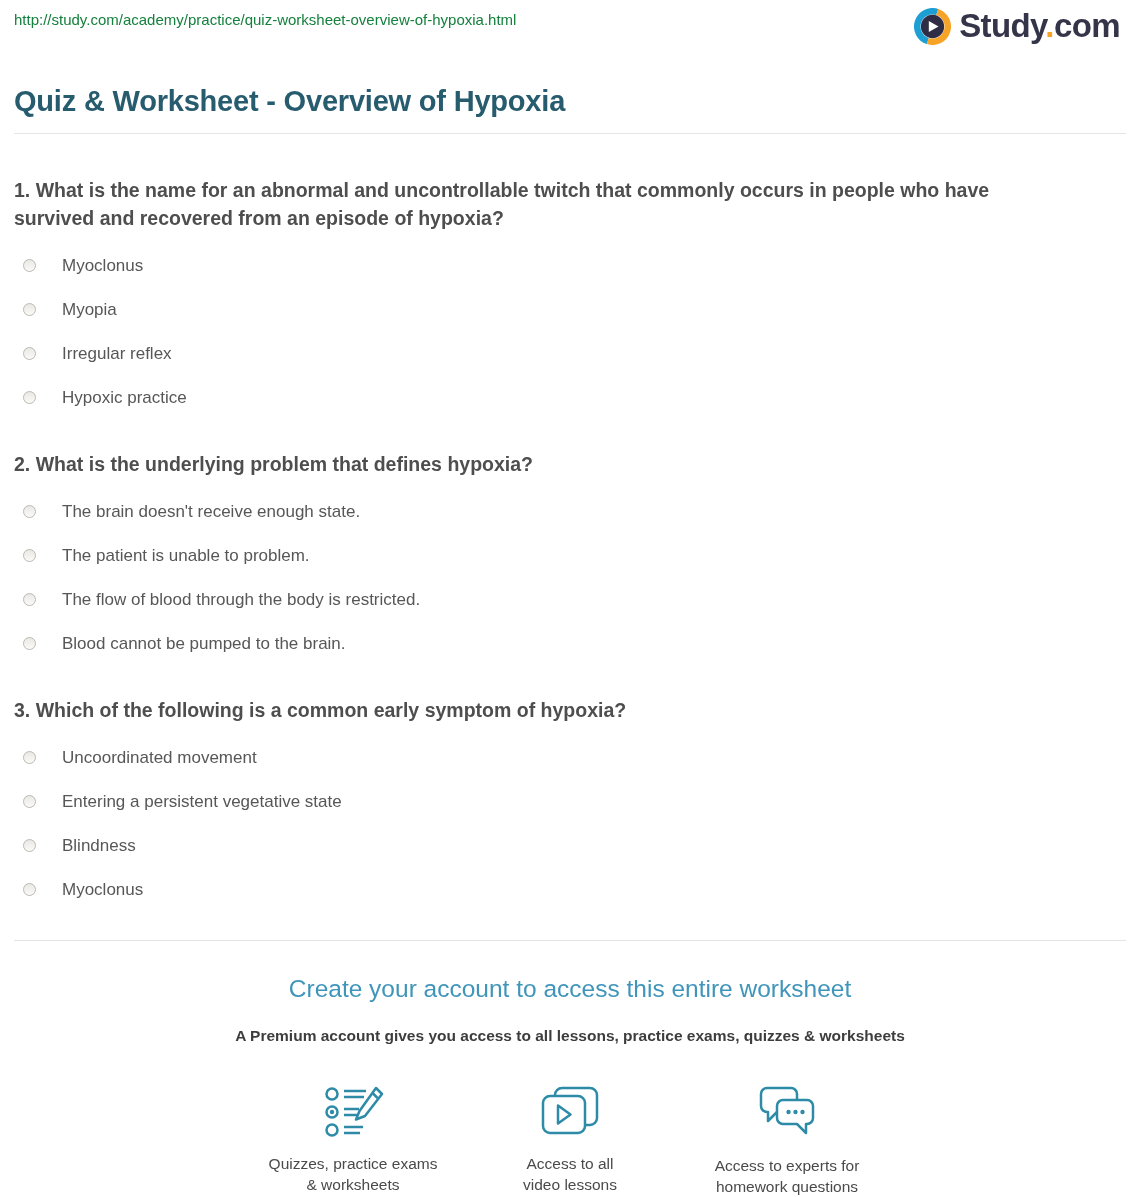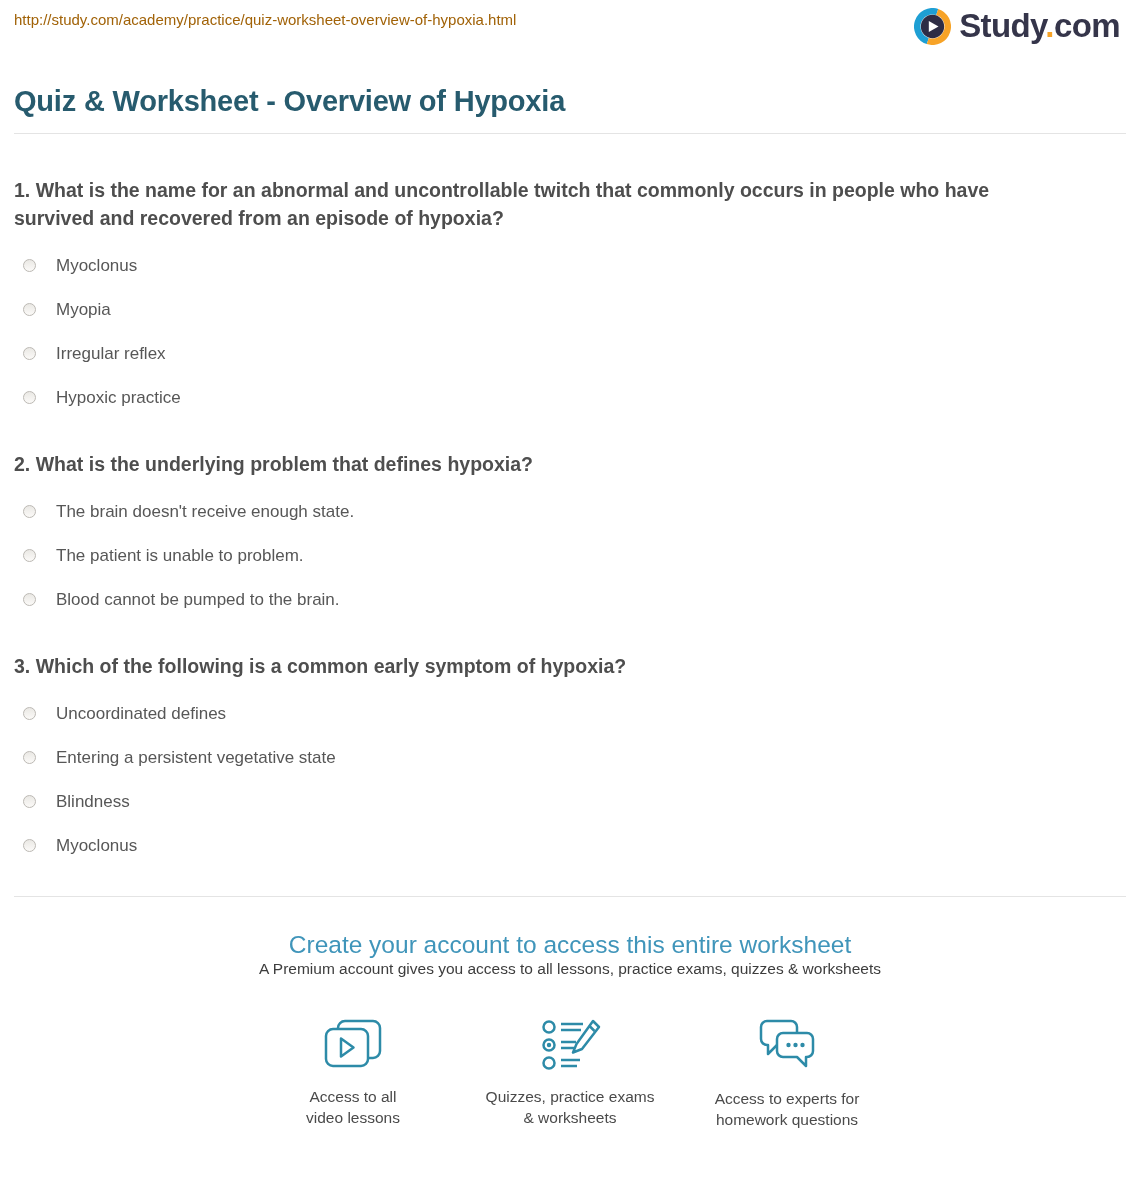--- a/index.html
+++ b/index.html
@@ -4,44 +4,44 @@
 <style>
   * { margin:0; padding:0; box-sizing:border-box; }
   html,body { background:#ffffff; }
   body {
     width:1140px; height:1197px; position:relative; overflow:hidden;
     font-family:"Liberation Sans", sans-serif; color:#4d4d4d;
   }
   .page { padding:0 14px; }
 
   
-  .url-bar { padding-top:11px; font-size:15px; color:#a16207; }
+  .url-bar { padding-top:11px; font-size:15px; color:#15803d; }
   .logo { position:absolute; top:7px; right:20px; display:flex; align-items:center; gap:8px; }
   .logo-text { font-size:33px; font-weight:700; color:#35354a; letter-spacing:-0.6px; line-height:38px; }
   .logo-dot { color:#f7a327; }
 
   
   .title { margin-top:56px; font-size:29px; font-weight:700; color:#275b6e; letter-spacing:-0.2px; line-height:34px; }
   .divider { border:0; border-top:1px solid #e4e4e4; margin-top:15px; }
 
   
   .question-block { margin-top:42px; }
   .question-heading { font-size:19.5px; font-weight:700; color:#4e4e4e; line-height:28px; max-width:1048px; }
   .options { list-style:none; }
-  .option { display:flex; align-items:center; margin-top:23px; height:21px; cursor:pointer; }
+  .option { display:flex; align-items:center; margin-top:23px; height:21px; cursor:pointer;gap:6px; }
   .radio {
     width:13px; height:13px; border-radius:50%; flex:0 0 13px; margin-left:9px;
     border:1px solid #bcb9b4; background:linear-gradient(180deg,#eae8e4,#fbfaf8);
   }
   .option-label { margin-left:20px; font-size:17px; color:#575757; }
 
   
   .cta { text-align:center; margin-top:34px; }
   .cta-heading { font-size:24.5px; font-weight:400; color:#4095ba; cursor:pointer; }
-  .cta-sub { margin-top:1px; font-size:15.5px; color:#3d3d3d; }
+  .cta-sub { margin-top:24px; font-size:15.5px; color:#3d3d3d;font-weight:bold; }
   .features { display:flex; justify-content:center; gap:17px; margin-top:40px; }
   .feature { width:200px; text-align:center; color:#2d8ba8; }
   .feature-icon { display:inline-block; height:56px; }
   .feature-label { margin-top:10px; font-size:15.5px; color:#4a4a4a; line-height:21px; }
 </style>
 </head>
 <body>
 
 <div class="page">
 
@@ -92,31 +92,35 @@
       <li class="option">
         <span class="radio"></span>
         <span class="option-label">The brain doesn't receive enough state.</span>
       </li>
       <li class="option">
         <span class="radio"></span>
         <span class="option-label">The patient is unable to problem.</span>
       </li>
       <li class="option">
         <span class="radio"></span>
+        <span class="option-label">The flow of blood through the body is restricted.</span>
+      </li>
+      <li class="option">
+        <span class="radio"></span>
         <span class="option-label">Blood cannot be pumped to the brain.</span>
       </li>
     </ul>
   </div>
 
   <div class="question-block">
     <div class="question-heading">3. Which of the following is a common early symptom of hypoxia?</div>
     <ul class="options">
       <li class="option">
         <span class="radio"></span>
-        <span class="option-label">Uncoordinated defines</span>
+        <span class="option-label">Uncoordinated movement</span>
       </li>
       <li class="option">
         <span class="radio"></span>
         <span class="option-label">Entering a persistent vegetative state</span>
       </li>
       <li class="option">
         <span class="radio"></span>
         <span class="option-label">Blindness</span>
       </li>
       <li class="option">
@@ -129,52 +133,52 @@
   <hr class="divider" style="margin-top:40px;">
 
   <div class="cta">
     <div class="cta-heading">Create your account to access this entire worksheet</div>
     <div class="cta-sub">A Premium account gives you access to all lessons, practice exams, quizzes &amp; worksheets</div>
 
     <div class="features">
 
       <div class="feature">
         <span class="feature-icon">
-          <svg width="62" height="54" viewBox="0 0 62 54" fill="none" stroke="currentColor" stroke-width="2.5">
-            <rect x="16" y="3" width="42" height="37" rx="7"></rect>
-            <rect x="4" y="11" width="42" height="37" rx="7" fill="#ffffff"></rect>
-            <path d="M19 20.5 L31.5 29.5 L19 38.5 Z" stroke-linejoin="round"></path>
-          </svg>
-        </span>
-        <div class="feature-label">
-          <span style="display:block">Access to all</span>
-          <span style="display:block">video lessons</span>
-        </div>
-      </div>
-
-      <div class="feature">
-        <span class="feature-icon">
           <svg width="64" height="54" viewBox="0 0 64 54" fill="none" stroke="currentColor" stroke-width="2.5">
             <circle cx="11" cy="9" r="5.5"></circle>
             <line x1="23" y1="6" x2="45" y2="6"></line>
             <line x1="23" y1="12" x2="43" y2="12"></line>
             <circle cx="11" cy="27" r="5.5"></circle>
             <circle cx="11" cy="27" r="2.2" fill="currentColor" stroke="none"></circle>
             <line x1="23" y1="24" x2="38" y2="24"></line>
             <line x1="23" y1="30" x2="36" y2="30"></line>
             <circle cx="11" cy="45" r="5.5"></circle>
             <line x1="23" y1="42" x2="42" y2="42"></line>
             <line x1="23" y1="48" x2="39" y2="48"></line>
             <path d="M55 3 L61 9 L44 31 L35 34.5 L38.5 26 Z" fill="#ffffff" stroke-linejoin="round"></path>
             <line x1="51" y1="7.5" x2="56.5" y2="13"></line>
           </svg>
         </span>
         <div class="feature-label">
           <span style="display:block">Quizzes, practice exams</span>
           <span style="display:block">&amp; worksheets</span>
+        </div>
+      </div>
+
+      <div class="feature">
+        <span class="feature-icon">
+          <svg width="62" height="54" viewBox="0 0 62 54" fill="none" stroke="currentColor" stroke-width="2.5">
+            <rect x="16" y="3" width="42" height="37" rx="7"></rect>
+            <rect x="4" y="11" width="42" height="37" rx="7" fill="#ffffff"></rect>
+            <path d="M19 20.5 L31.5 29.5 L19 38.5 Z" stroke-linejoin="round"></path>
+          </svg>
+        </span>
+        <div class="feature-label">
+          <span style="display:block">Access to all</span>
+          <span style="display:block">video lessons</span>
         </div>
       </div>
 
       <div class="feature">
         <span class="feature-icon">
           <svg width="64" height="56" viewBox="0 0 64 56" fill="none" stroke="currentColor" stroke-width="2.5">
             <path d="M12 3 H36 A6 6 0 0 1 42 9 V21 A6 6 0 0 1 36 27 H22 L13 36 V27 H12 A6 6 0 0 1 6 21 V9 A6 6 0 0 1 12 3 Z" stroke-linejoin="round"></path>
             <path d="M28 15 H52 A6 6 0 0 1 58 21 V33 A6 6 0 0 1 52 39 H51 V48 L42 39 H28 A6 6 0 0 1 22 33 V21 A6 6 0 0 1 28 15 Z" fill="#ffffff" stroke-linejoin="round"></path>
             <circle cx="33.5" cy="27" r="2.2" fill="currentColor" stroke="none"></circle>
             <circle cx="40.5" cy="27" r="2.2" fill="currentColor" stroke="none"></circle>

